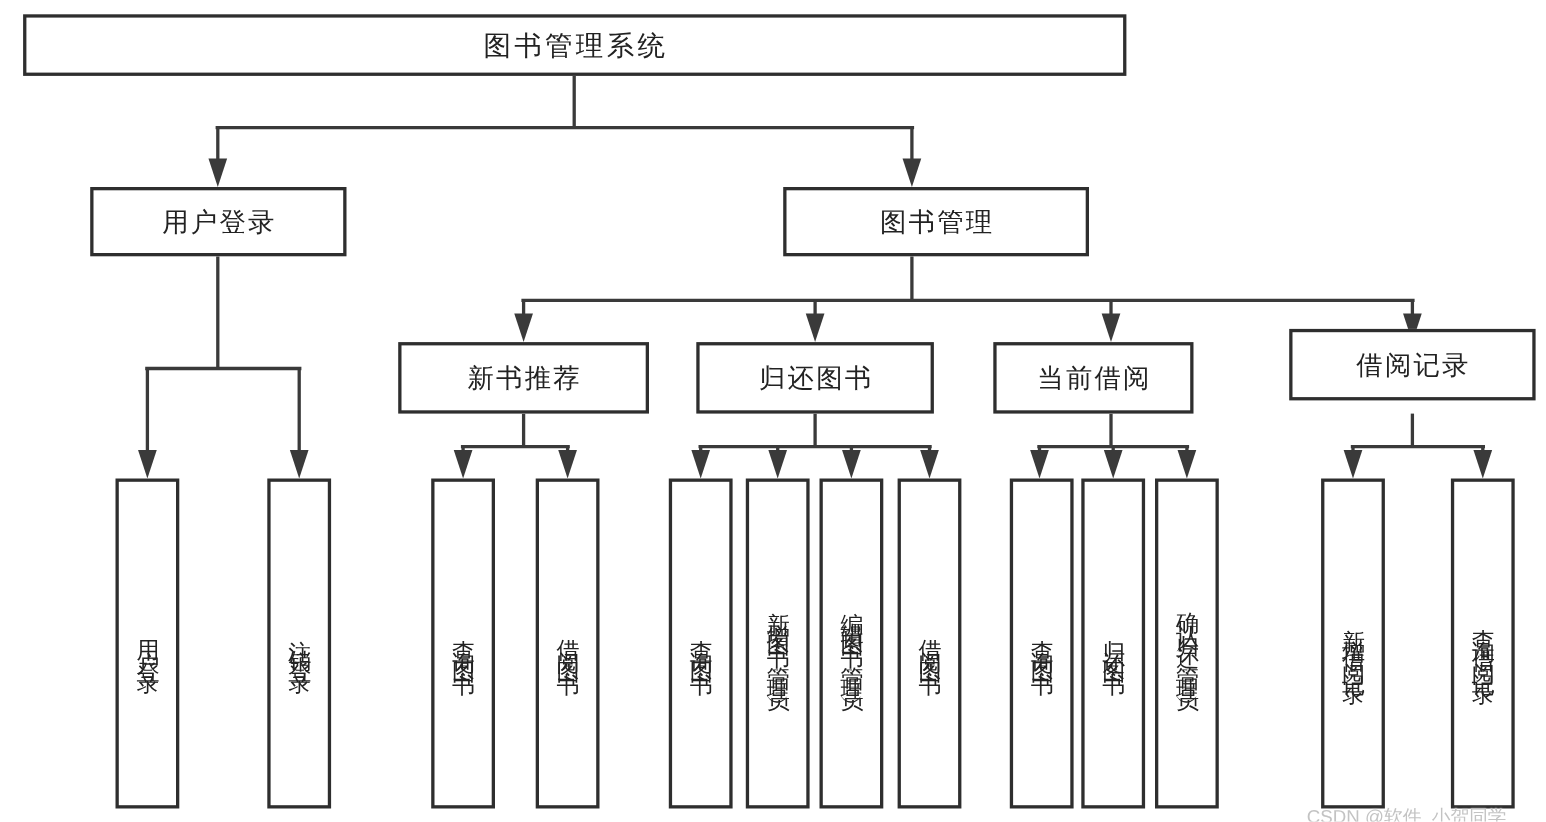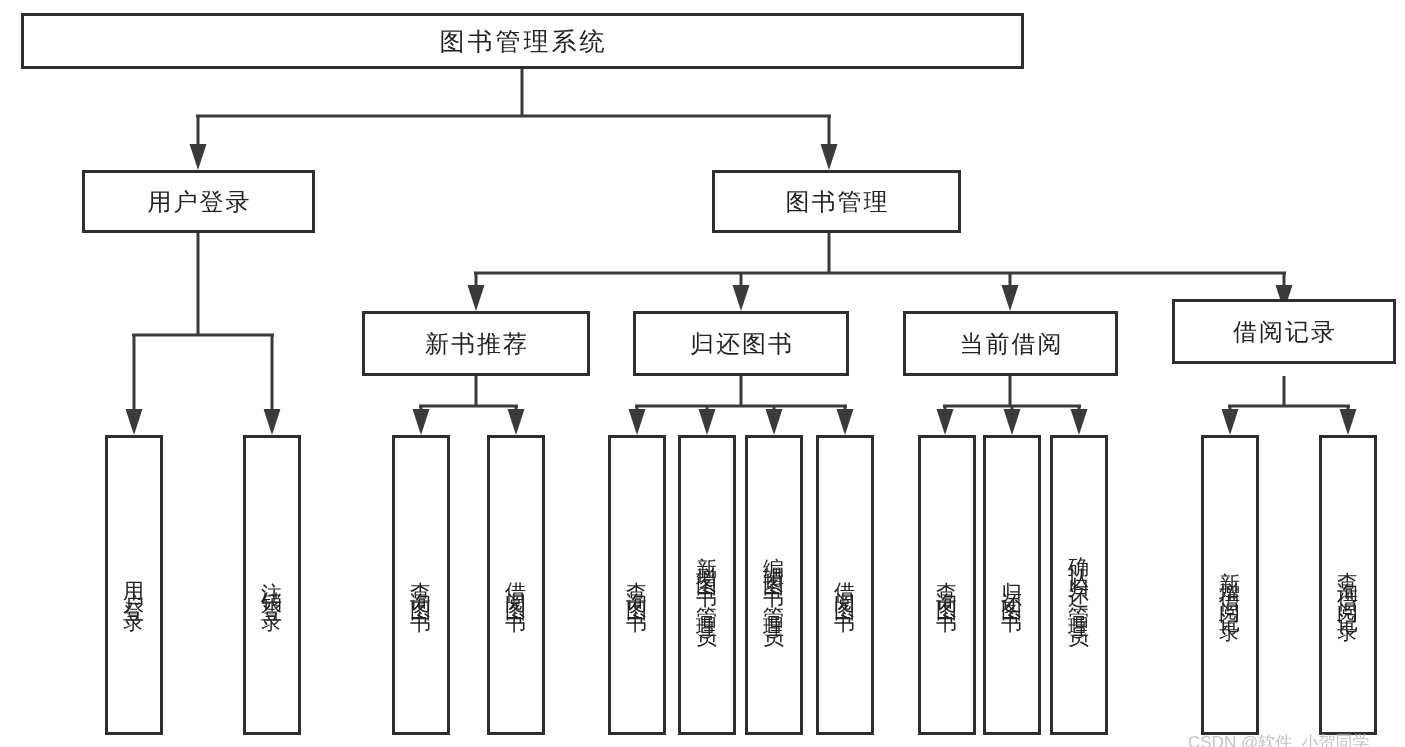--- a/index.html
+++ b/index.html
@@ -125,25 +125,25 @@
     <line x1="1228" y1="406" x2="1350" y2="406"></line>
     <line x1="1230" y1="406" x2="1230" y2="414"></line>
     <line x1="1348" y1="406" x2="1348" y2="414"></line>
     <polygon points="1221.5,409 1238.5,409 1230,435"></polygon>
     <polygon points="1339.5,409 1356.5,409 1348,435"></polygon>
   </svg>
 
   <div class="hbox root" style="left:21px;top:13px;width:1003px;height:56px;">图书管理系统</div>
 
   <div class="hbox" style="left:82px;top:170px;width:233px;height:63px;">用户登录</div>
-  <div class="hbox" style="left:712px;top:170px;width:249px;height:63px;">图书管理</div>
+  <div class="hbox" style="left:712px;top:170px;width:278px;height:63px;">图书管理</div>
 
   <div class="hbox" style="left:362px;top:311px;width:228px;height:65px;">新书推荐</div>
   <div class="hbox" style="left:633px;top:311px;width:216px;height:65px;">归还图书</div>
-  <div class="hbox" style="left:903px;top:311px;width:215px;height:65px;">当前借阅</div>
+  <div class="hbox" style="left:903px;top:311px;width:182px;height:65px;">当前借阅</div>
   <div class="hbox" style="left:1172px;top:299px;width:224px;height:65px;">借阅记录</div>
 
   <div class="vbox" style="left:105px;">
     <span>用户登录</span>
   </div>
   <div class="vbox" style="left:243px;">
     <span>注销登录</span>
   </div>
 
   <div class="vbox" style="left:392px;">

